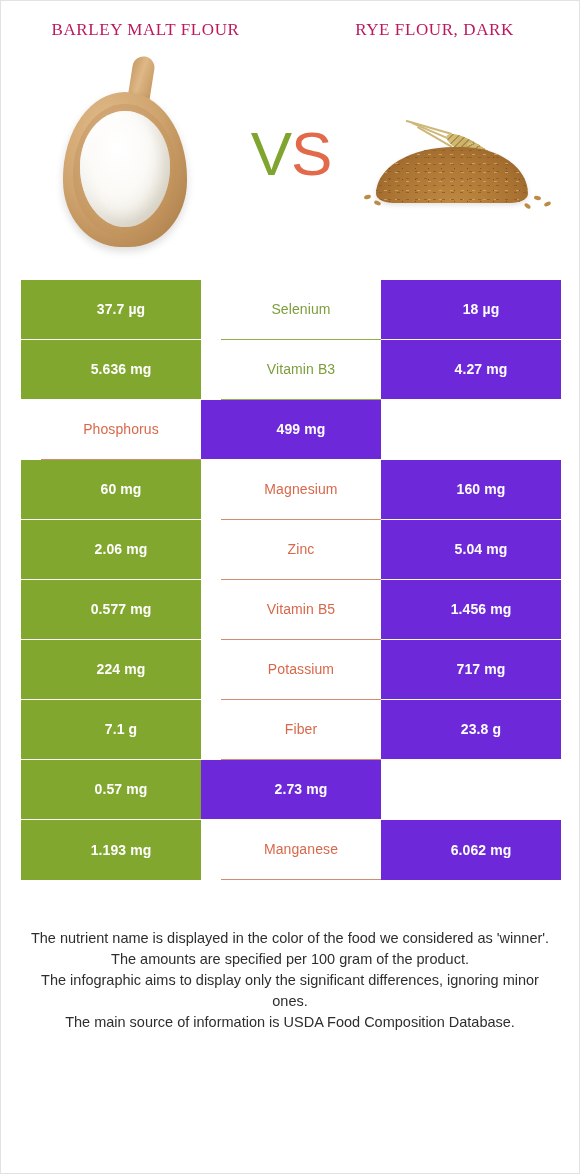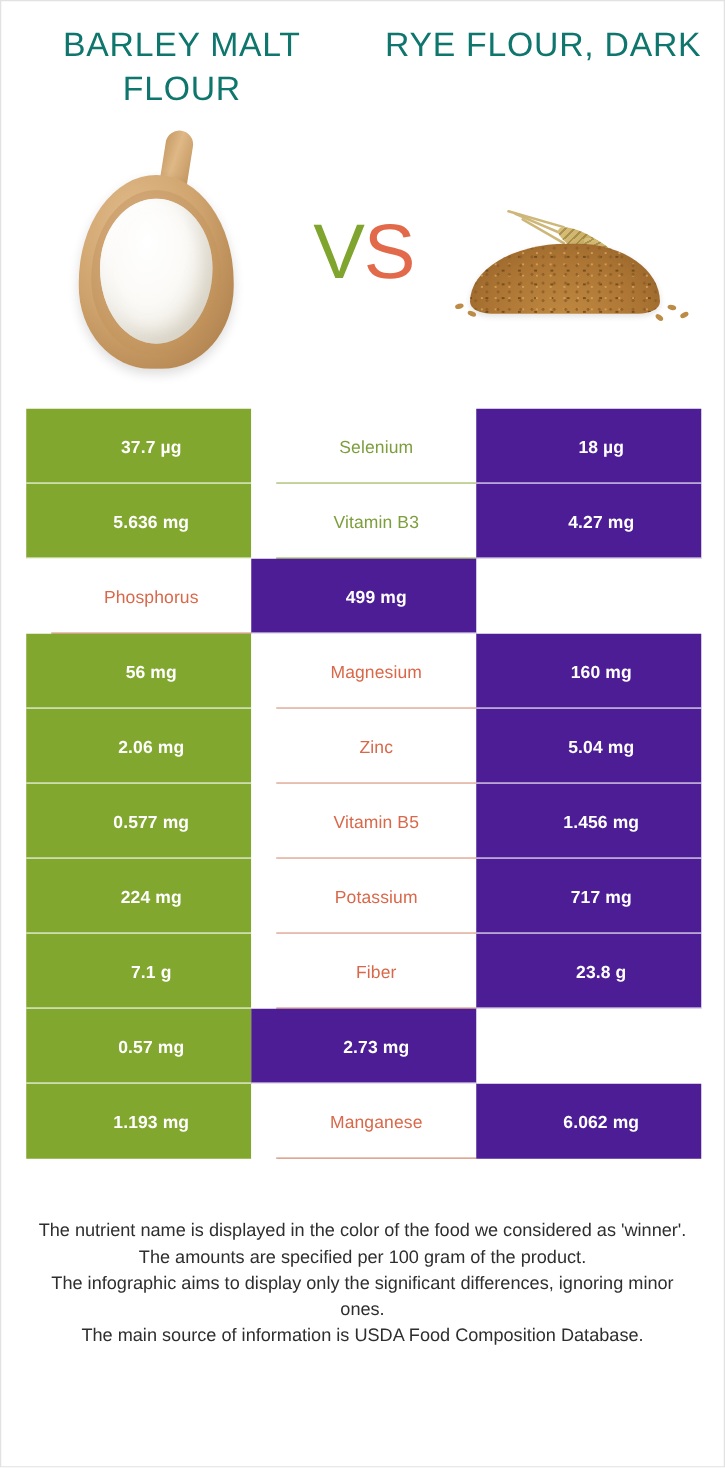--- a/index.html
+++ b/index.html
@@ -28,26 +28,26 @@
     padding-top: 18px;
     box-sizing: border-box;
   }
   .head-col {
     flex: 1 1 50%;
     text-align: center;
     padding: 0 14px;
     box-sizing: border-box;
   }
   .food-title {
-    font-family: Liberation Sans, sans-serif;
-    font-size: 27px;
+    font-family: Liberation Serif, serif;
+    font-size: 17px;
     line-height: 1.28;
     letter-spacing: 0.6px;
     font-weight: 300;
-    color: #0f766e;
+    color: #be185d;
     text-transform: uppercase;
     margin: 0;
     -webkit-font-smoothing: antialiased;
   }
 
   
   .imagery {
     position: relative;
     display: flex;
     align-items: center;
@@ -219,21 +219,21 @@
     padding-left: 20px;
   }
   .cell.left {
     width: 180px;
     background: #81A72E;
     color: #ffffff;
     border-bottom: 1.5px solid #ffffff;
   }
   .cell.right {
     width: 180px;
-    background: #4c1d95;
+    background: #6d28d9;
     color: #ffffff;
     border-bottom: 1.5px solid #ffffff;
   }
   .cell.mid {
     width: 180px;
     background: #ffffff;
   }
   .trow:last-child .cell.left,
   .trow:last-child .cell.right {
     border-bottom: none;
@@ -325,21 +325,21 @@
         </div>
         <div class="cell right">4.27 mg</div>
       </div>
       <div class="trow win-orange">
         <div class="cell mid">
           <div class="mid-inner">Phosphorus</div>
         </div>
         <div class="cell right">499 mg</div>
       </div>
       <div class="trow win-orange">
-        <div class="cell left">56 mg</div>
+        <div class="cell left">60 mg</div>
         <div class="cell mid">
           <div class="mid-inner">Magnesium</div>
         </div>
         <div class="cell right">160 mg</div>
       </div>
       <div class="trow win-orange">
         <div class="cell left">2.06 mg</div>
         <div class="cell mid">
           <div class="mid-inner">Zinc</div>
         </div>

